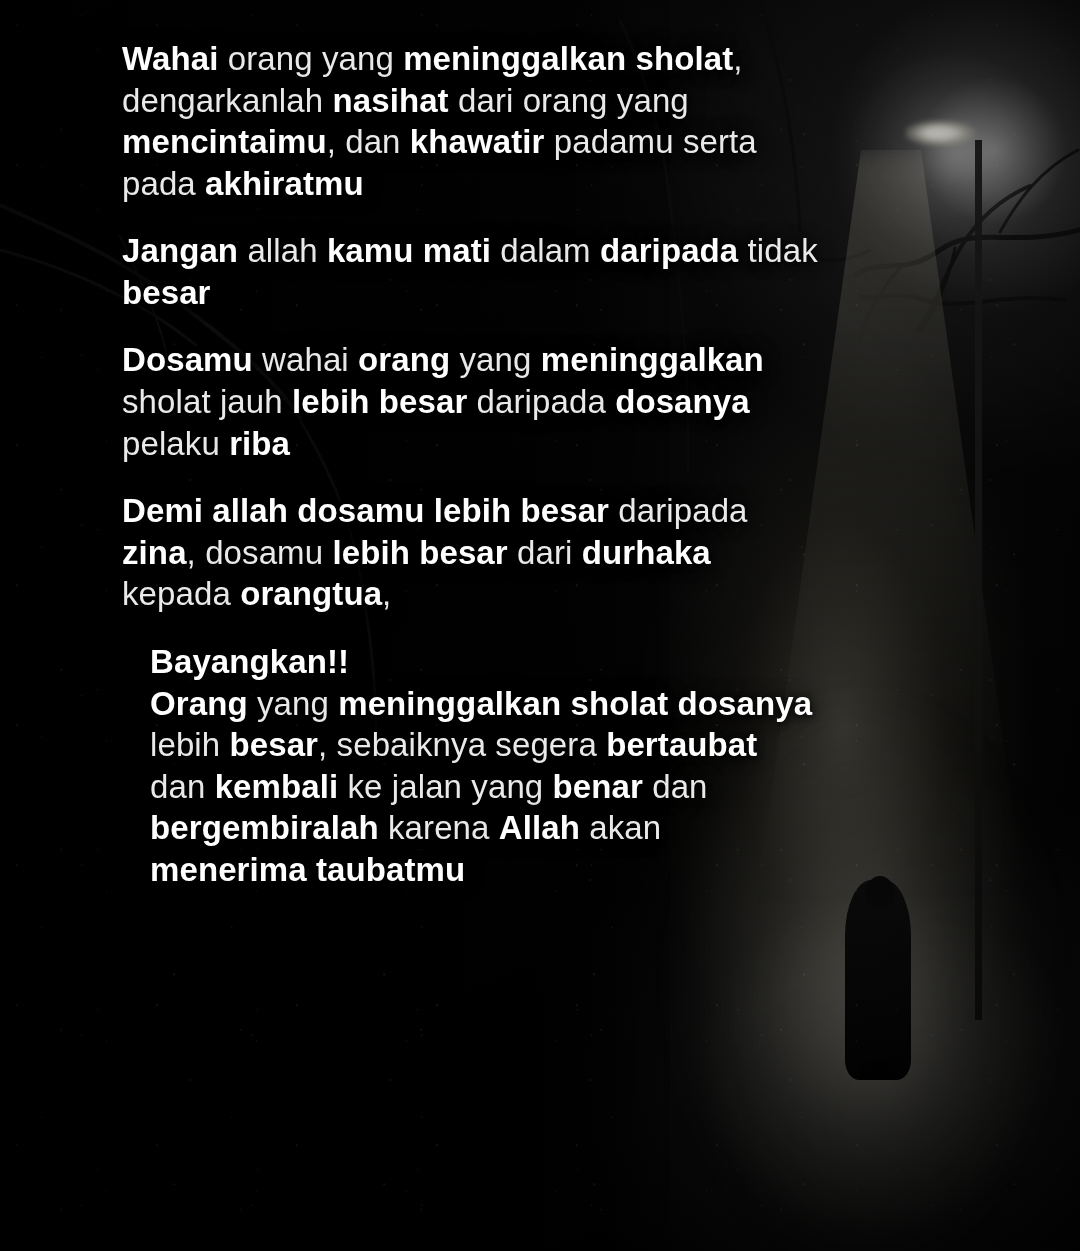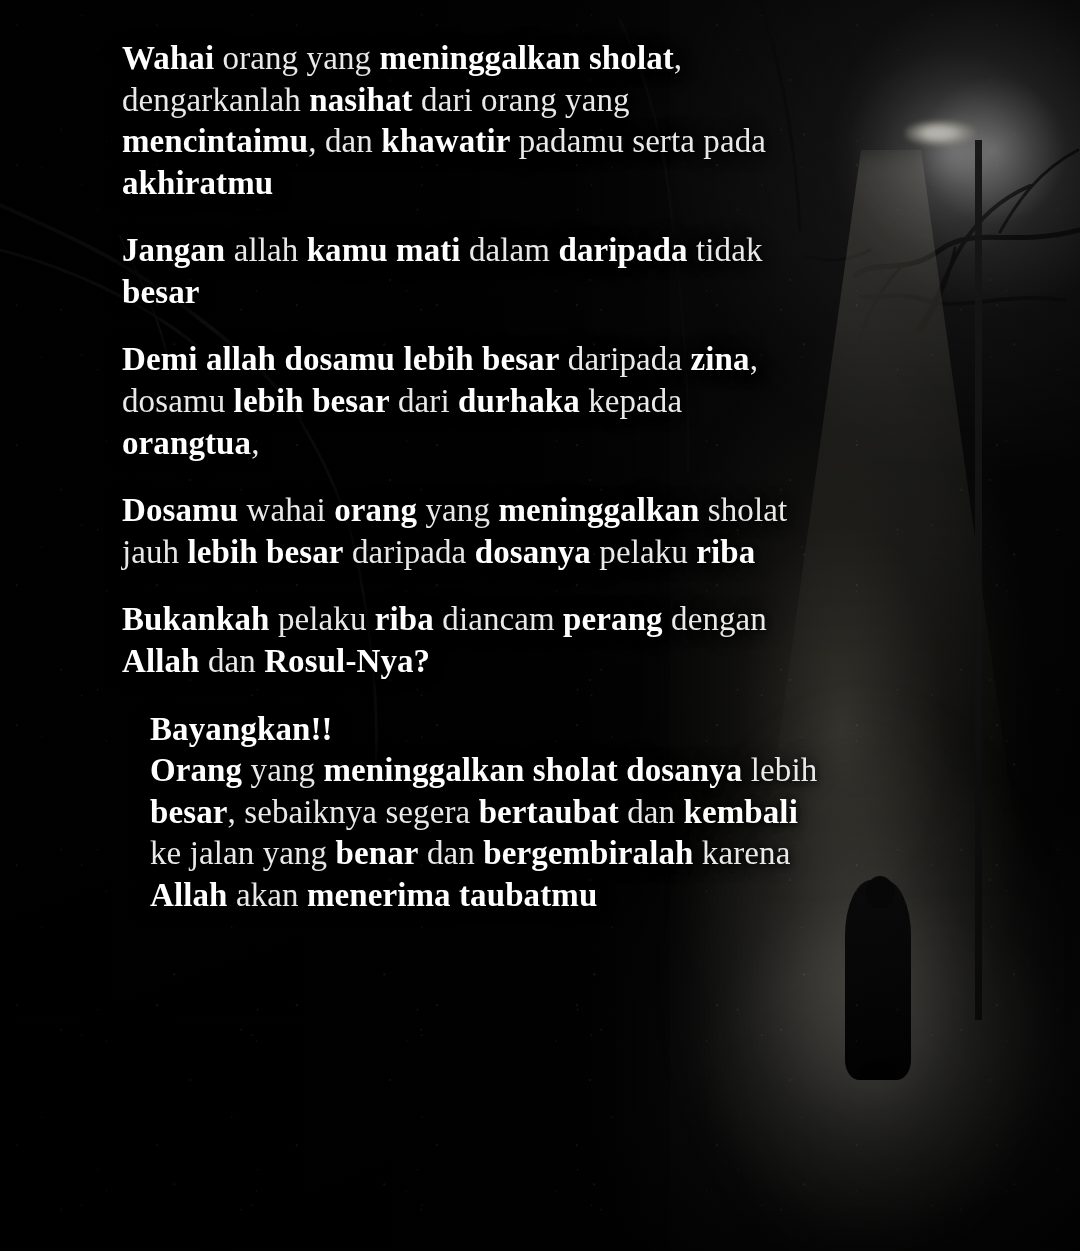--- a/index.html
+++ b/index.html
@@ -9,21 +9,20 @@
   }
   body {
     font-family: "Liberation Sans", sans-serif;
   }
   #poster {
     position: relative;
     width: 1080px;
     height: 1251px;
     overflow: hidden;
     background: #050505;
-    font-family: Liberation Serif, serif;
   }
 
   
   .bg-base {
     position: absolute;
     inset: 0;
     background:
       radial-gradient(circle at 92% 12%, rgba(255,255,255,0.55) 0%, rgba(255,255,255,0.18) 5%, rgba(255,255,255,0.05) 11%, rgba(0,0,0,0) 22%),
       radial-gradient(ellipse 260px 520px at 78% 58%, rgba(205,200,175,0.22) 0%, rgba(120,115,95,0.10) 40%, rgba(0,0,0,0) 75%),
       radial-gradient(ellipse 420px 380px at 82% 85%, rgba(190,188,180,0.20) 0%, rgba(90,90,88,0.08) 45%, rgba(0,0,0,0) 80%),
@@ -193,19 +192,18 @@
 
   <div class="person"></div>
   <div class="person-head"></div>
 
   <div class="grain"></div>
   <div class="vignette"></div>
 
   <div class="quote" id="quote">
       <div class="para"><b>Wahai </b><span class="light">orang yang </span><b>meninggalkan sholat</b><span class="light">, dengarkanlah </span><b>nasihat</b><span class="light"> dari orang yang </span><b>mencintaimu</b><span class="light">, dan </span><b>khawatir</b><span class="light"> padamu serta pada </span><b>akhiratmu</b></div>
       <div class="para"><b>Jangan </b><span class="light">allah </span><b>kamu mati </b><span class="light">dalam </span><b>daripada </b><span class="light">tidak </span><b>besar</b></div>
+      <div class="para"><b>Dosamu </b><span class="light">wahai </span><b>orang </b><span class="light">yang </span><b>meninggalkan </b><span class="light">sholat jauh </span><b>lebih besar</b><span class="light"> daripada </span><b>dosanya</b><span class="light"> pelaku </span><b>riba</b></div>
       <div class="para"><b>Demi allah dosamu lebih besar</b><span class="light"> daripada </span><b>zina</b><span class="light">, dosamu </span><b>lebih besar</b><span class="light"> dari </span><b>durhaka</b><span class="light"> kepada </span><b>orangtua</b><span class="light">,</span></div>
-      <div class="para"><b>Dosamu </b><span class="light">wahai </span><b>orang </b><span class="light">yang </span><b>meninggalkan </b><span class="light">sholat jauh </span><b>lebih besar</b><span class="light"> daripada </span><b>dosanya</b><span class="light"> pelaku </span><b>riba</b></div>
-      <div class="para"><b>Bukankah </b><span class="light">pelaku </span><b>riba </b><span class="light">diancam </span><b>perang</b><span class="light"> dengan </span><b>Allah</b><span class="light"> dan </span><b>Rosul-Nya?</b></div>
       <div class="para"><b>Bayangkan!!</b><br><b>Orang </b><span class="light">yang </span><b>meninggalkan sholat dosanya</b><span class="light"> lebih </span><b>besar</b><span class="light">,  sebaiknya segera </span><b>bertaubat</b><span class="light"> dan </span><b>kembali</b><span class="light"> ke jalan yang </span><b>benar</b><span class="light"> dan </span><b>bergembiralah</b><span class="light"> karena </span><b>Allah</b><span class="light"> akan </span><b>menerima taubatmu</b></div>
     </div>
 
 </div>
 
 </body></html>

